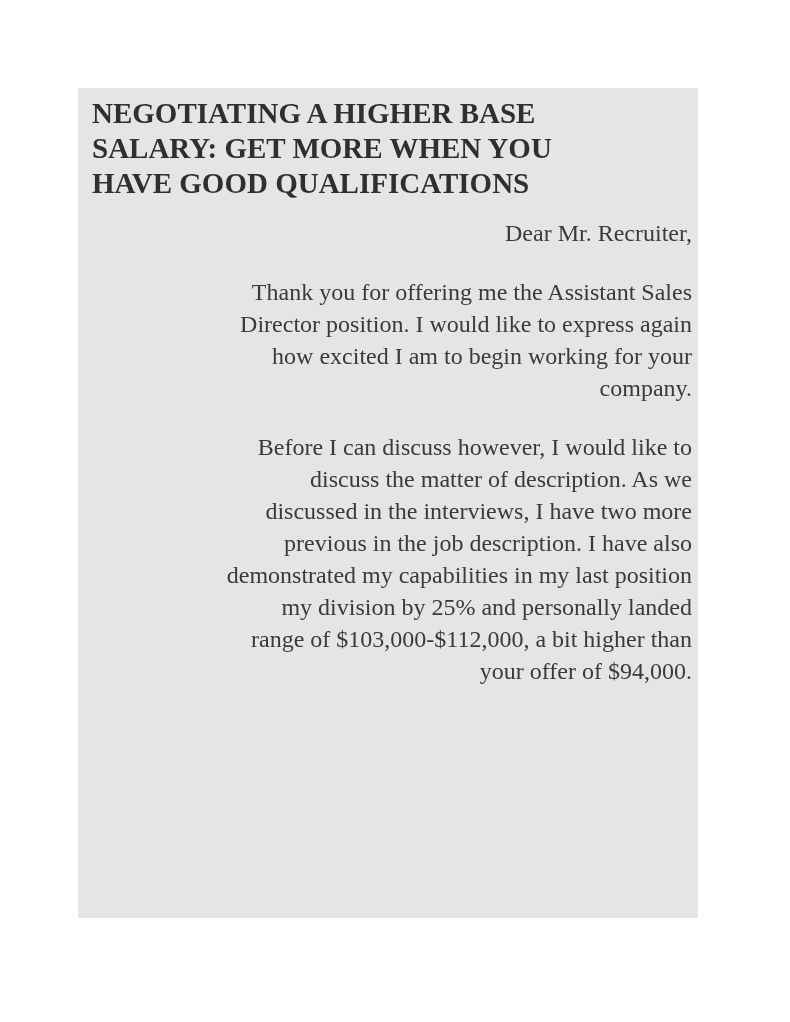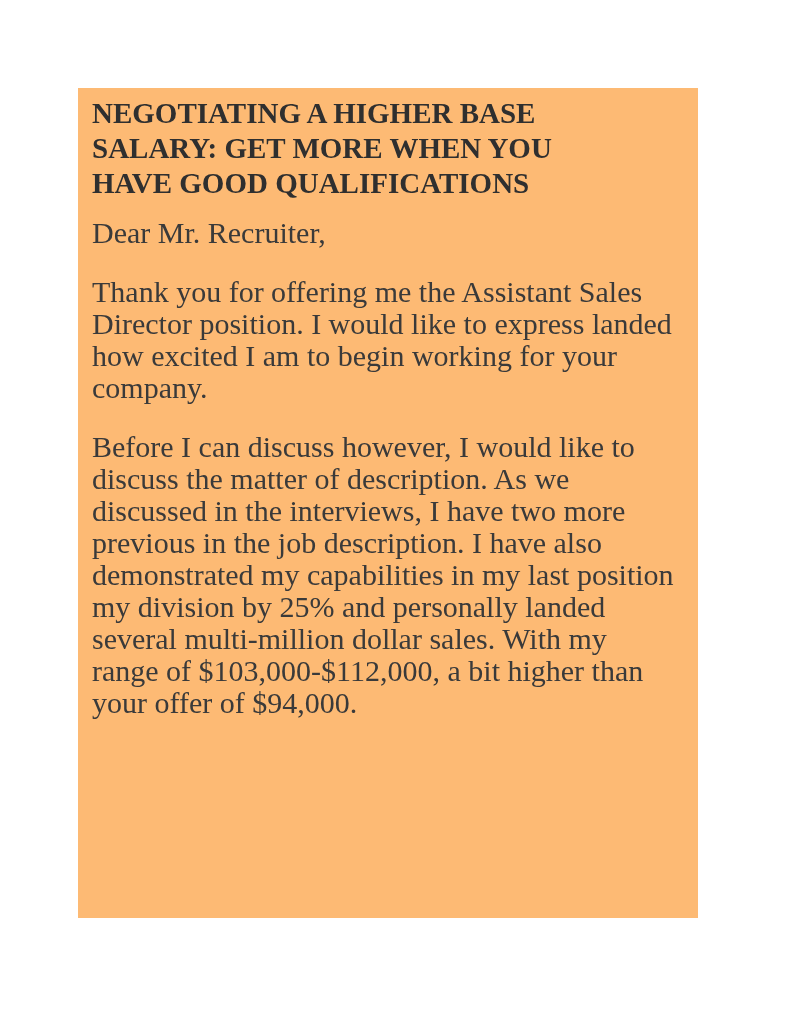--- a/index.html
+++ b/index.html
@@ -14,69 +14,69 @@
     position: relative;
     font-family: "Liberation Serif", serif;
     overflow: hidden;
   }
   .content-card {
     position: absolute;
     left: 78px;
     top: 88px;
     width: 620px;
     height: 830px;
-    background: #fdba74;
+    background: #e5e5e5;
     padding: 8px 6px 0 14px;
     overflow: hidden;
   }
   h1.letter-title {
     margin: 0;
     padding: 0;
     font-size: 29px;
     line-height: 35px;
     font-weight: bold;
     color: #2f2f2f;
     font-family: "Liberation Serif", serif;
   }
   h1.letter-title .hline { display: block; white-space: pre; }
   .letter-body p {
     margin: 27px 0 0 0;
     padding: 0;
-    font-size: 30px;
+    font-size: 24px;
     line-height: 32px;
     color: #3a3a3a;
     font-family: "Liberation Serif", serif;
+    text-align: right;
   }
   .letter-body p.salutation { margin-top: 16px; }
   .letter-body .line { display: block; white-space: pre; }
 </style>
 </head>
 <body>
 
 <div class="content-card">
   <h1 class="letter-title">
     <span class="hline">NEGOTIATING A HIGHER BASE</span>
     <span class="hline">SALARY: GET MORE WHEN YOU</span>
     <span class="hline">HAVE GOOD QUALIFICATIONS</span>
   </h1>
   <div class="letter-body" id="letter-body">
       <p class="salutation">
         <span class="line">Dear Mr. Recruiter,</span>
       </p>
       <p>
         <span class="line">Thank you for offering me the Assistant Sales</span>
-        <span class="line">Director position. I would like to express landed</span>
+        <span class="line">Director position. I would like to express again</span>
         <span class="line">how excited I am to begin working for your</span>
         <span class="line">company.</span>
       </p>
       <p>
         <span class="line">Before I can discuss however, I would like to</span>
         <span class="line">discuss the matter of description. As we</span>
         <span class="line">discussed in the interviews, I have two more</span>
         <span class="line">previous in the job description. I have also</span>
         <span class="line">demonstrated my capabilities in my last position</span>
         <span class="line">my division by 25% and personally landed</span>
-        <span class="line">several multi-million dollar sales. With my</span>
         <span class="line">range of $103,000-$112,000, a bit higher than</span>
         <span class="line">your offer of $94,000.</span>
       </p>
     </div>
 </div>
 
 </body></html>

